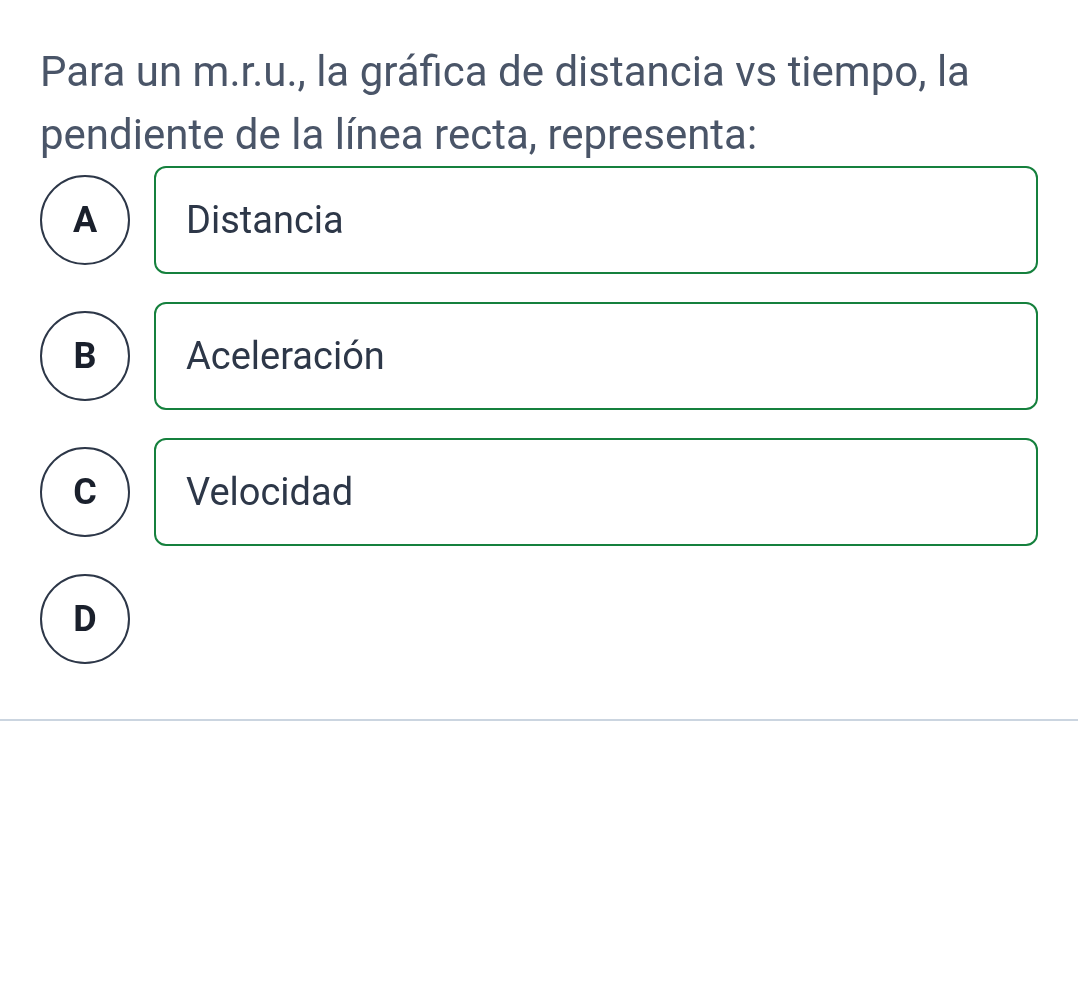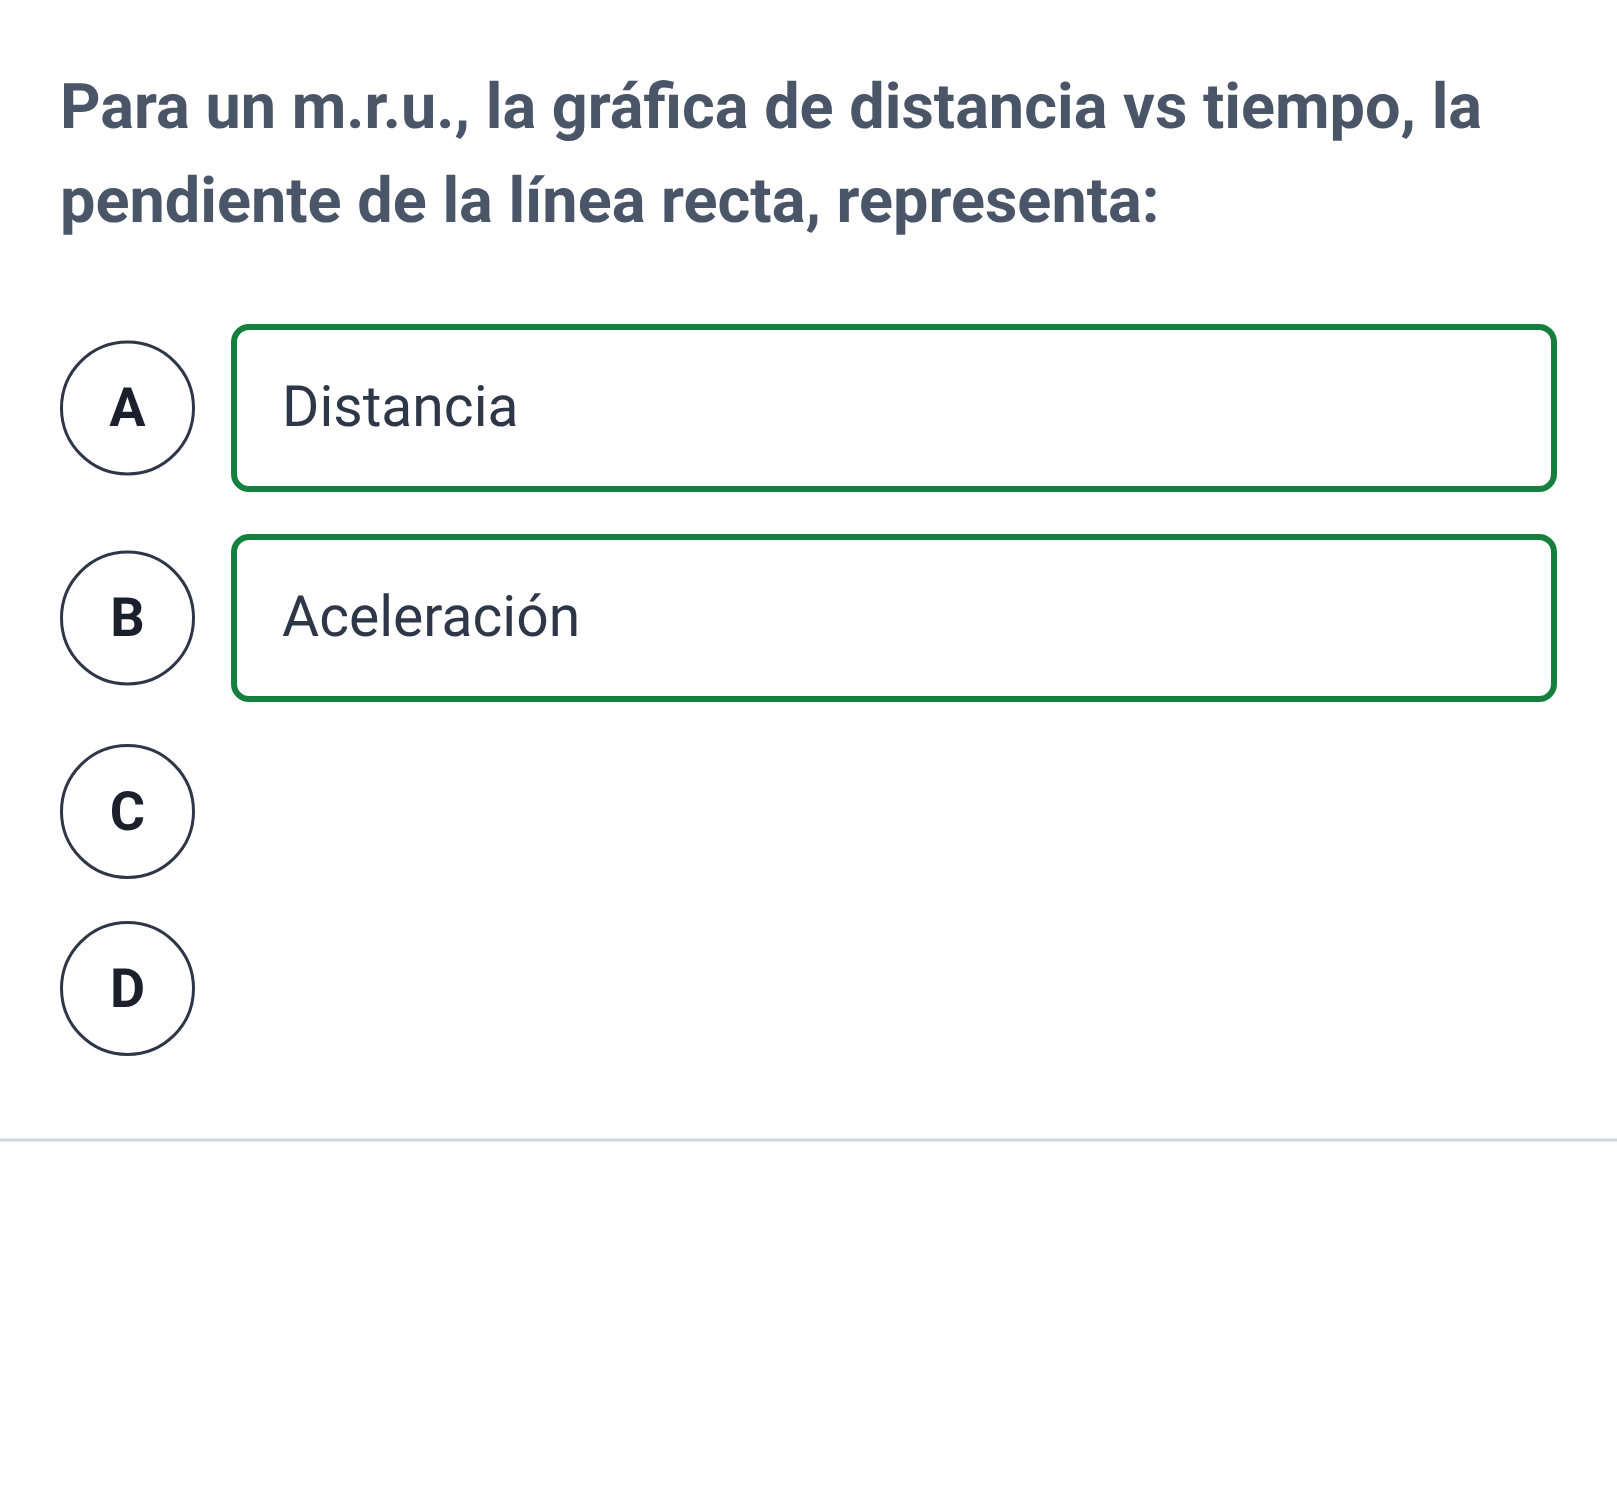--- a/index.html
+++ b/index.html
@@ -10,22 +10,21 @@
     body {
       font-family: -apple-system, BlinkMacSystemFont, 'Segoe UI', Roboto, Helvetica, Arial, sans-serif;
       background: #ffffff;
       padding: 40px 40px 60px 40px;
       width: 1078px;
     }
     .question-text {
       font-size: 42px;
       line-height: 1.5;
       color: #4a5568;
-      margin-bottom: 50px;
-      font-weight: 700;
+      font-weight: 400;
     }
     .options-container {
       display: flex;
       flex-direction: column;
       gap: 28px;
     }
     .option-row {
       display: flex;
       align-items: center;
       gap: 24px;
@@ -40,21 +39,21 @@
       display: flex;
       align-items: center;
       justify-content: center;
       font-size: 36px;
       font-weight: 700;
       color: #1a202c;
       background: #ffffff;
     }
     .option-text-box {
       flex: 1;
-      border: 4px solid #15803d;
+      border: 2px solid #15803d;
       border-radius: 12px;
       padding: 30px 30px;
       font-size: 38px;
       color: #2d3748;
       background: #ffffff;
       font-weight: 400;
     }
     .bottom-border {
       border-bottom: 2px solid #cbd5e0;
       margin-top: 55px;
@@ -71,19 +70,20 @@
   <div class="option-row">
     <div class="option-letter">A</div>
     <div class="option-text-box">Distancia</div>
   </div>
   <div class="option-row">
     <div class="option-letter">B</div>
     <div class="option-text-box">Aceleración</div>
   </div>
   <div class="option-row">
     <div class="option-letter">C</div>
+    <div class="option-text-box">Velocidad</div>
   </div>
   <div class="option-row">
     <div class="option-letter">D</div>
   </div>
 </div>
 
 <div class="bottom-border"></div>
 
 </body></html>

